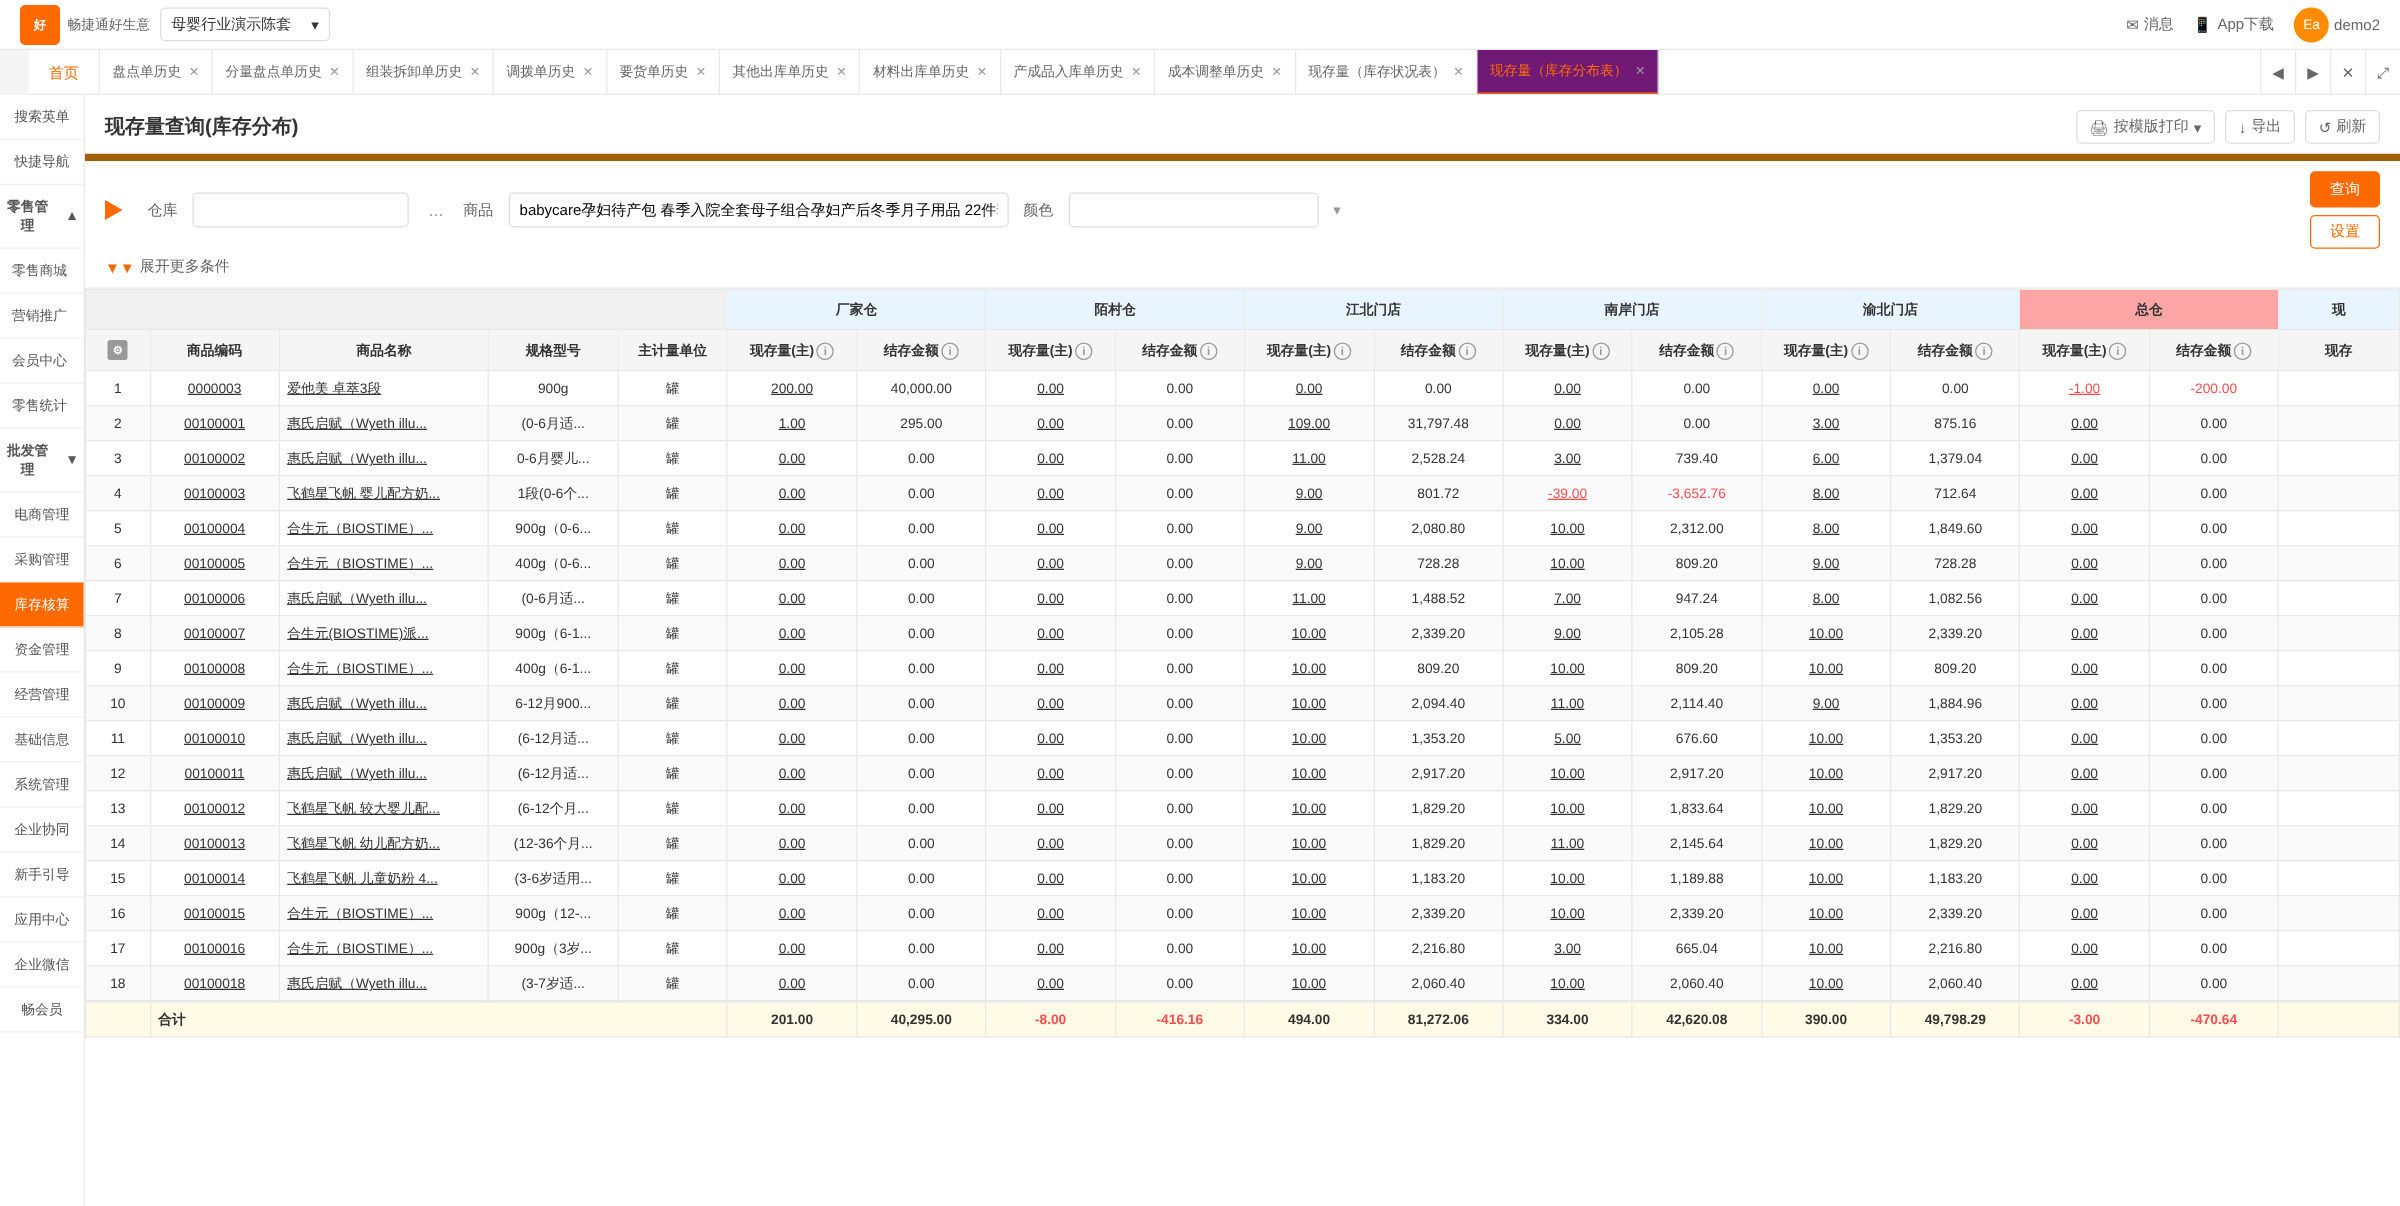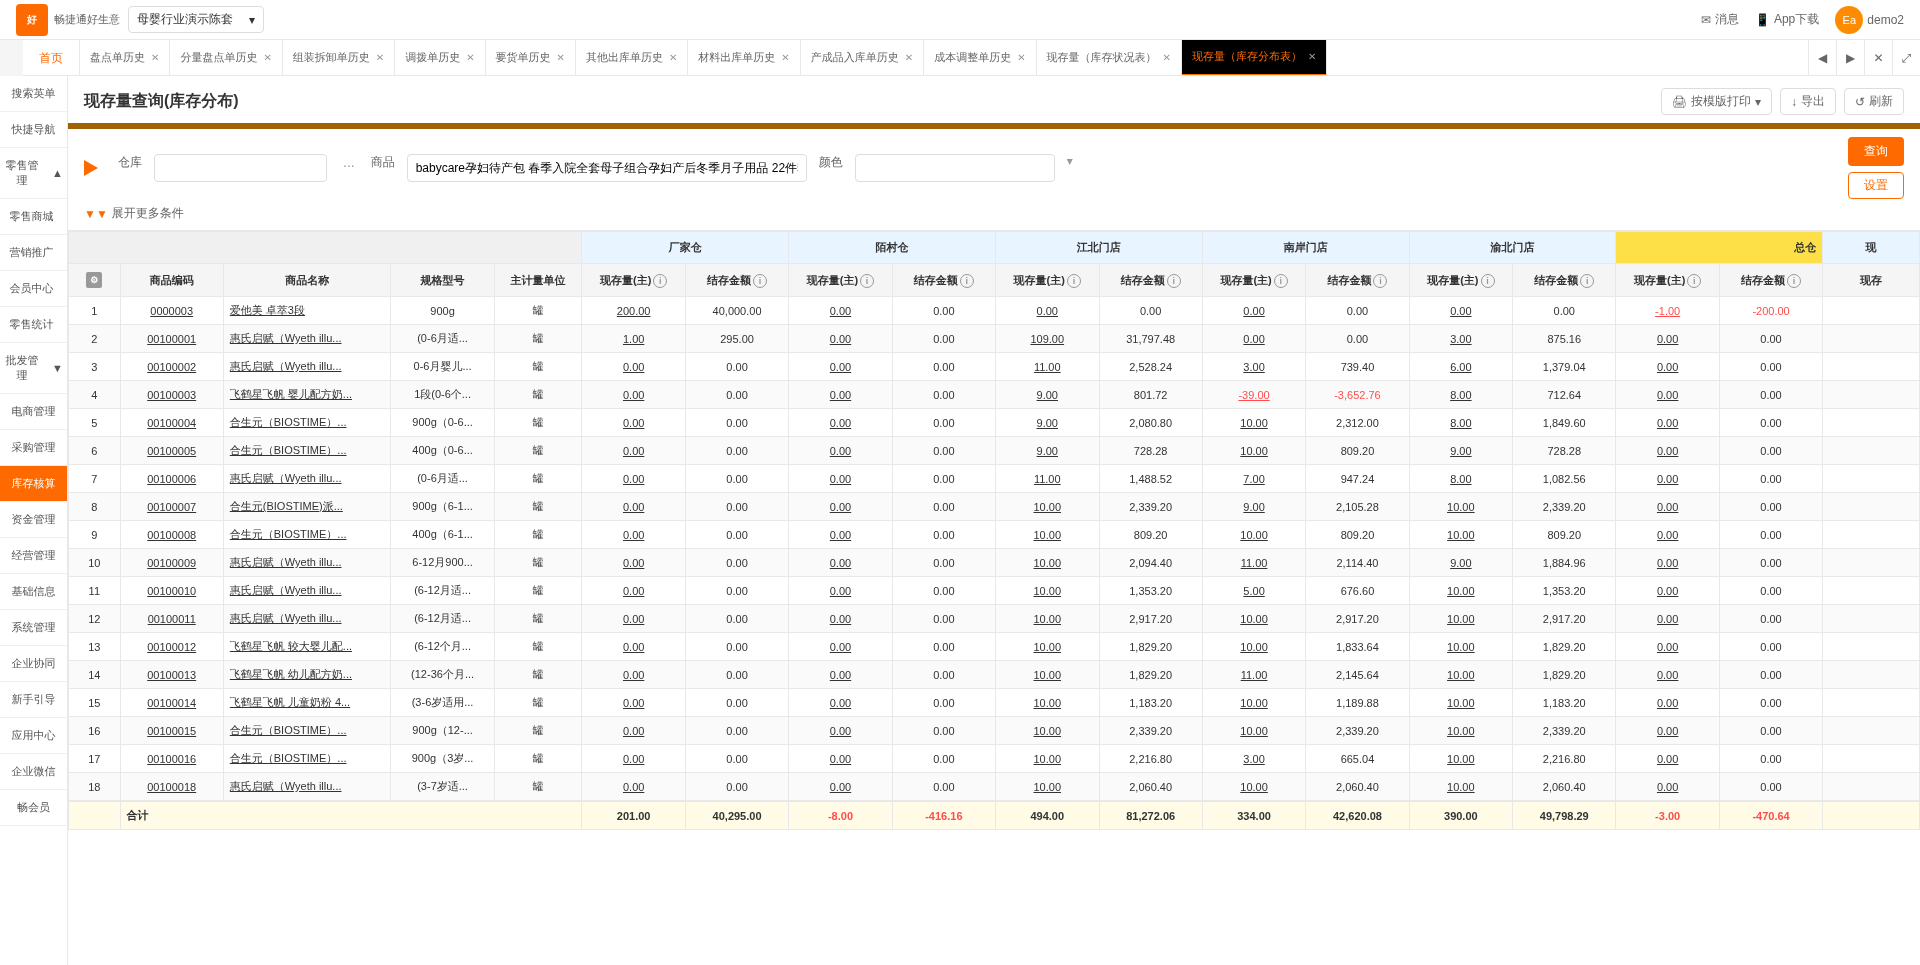--- a/index.html
+++ b/index.html
@@ -14,45 +14,45 @@
     .org-selector { display: flex; align-items: center; gap: 16px; padding: 4px 8px; border: 1px solid #ddd; border-radius: 4px; cursor: pointer; font-size: 12px; }
     .top-bar-right { display: flex; align-items: center; gap: 16px; font-size: 12px; color: #666; }
     .top-right-item { display: flex; align-items: center; gap: 4px; cursor: pointer; }
     .avatar { width: 28px; height: 28px; border-radius: 50%; background: #ff8c00; color: white; display: flex; align-items: center; justify-content: center; font-size: 11px; }
 
     
     .tab-bar { height: 36px; background: #fff; border-bottom: 1px solid #e8e8e8; display: flex; align-items: center; overflow: hidden; margin-left: 23px; }
     .tab-home { padding: 0 16px; height: 36px; line-height: 36px; color: #ff6a00; font-size: 12px; cursor: pointer; border-right: 1px solid #e8e8e8; white-space: nowrap; }
     .tabs-container { display: flex; align-items: center; flex: 1; overflow: hidden; }
     .tab-item { display: flex; align-items: center; padding: 0 10px; height: 36px; border-right: 1px solid #e8e8e8; cursor: pointer; white-space: nowrap; font-size: 11px; color: #666; flex-shrink: 0; }
-    .tab-item.active { background: #000000; color: #ff6a00; border-bottom: 2px solid #ff6a00; }
+    .tab-item.active { background: #701a75; color: #ff6a00; border-bottom: 2px solid #ff6a00; }
     .tab-item .tab-close { margin-left: 6px; color: #999; font-size: 10px; }
     .tab-nav-btn { width: 28px; height: 36px; display: flex; align-items: center; justify-content: center; cursor: pointer; border-left: 1px solid #e8e8e8; color: #666; }
 
     
     .main-layout { display: flex; height: calc(100vh - 76px); }
 
     
     .sidebar { width: 68px; background: #fff; border-right: 1px solid #e8e8e8; display: flex; flex-direction: column; overflow-y: auto; }
     .sidebar-item { padding: 10px 4px; text-align: center; cursor: pointer; font-size: 11px; color: #555; border-bottom: 1px solid #f0f0f0; }
     .sidebar-item.active { background: #ff6a00; color: white; }
-    .sidebar-item.has-arrow { display: flex; align-items: center; justify-content: center; gap: 12px; }
+    .sidebar-item.has-arrow { display: flex; align-items: center; justify-content: center; gap: 12px; font-weight: bold; }
     .sidebar-sub { padding-left: 0; }
 
     
     .content { flex: 1; overflow: hidden; display: flex; flex-direction: column; }
     .page-header { padding: 12px 16px 8px; background: #fff; border-bottom: 6px solid #a16207; display: flex; align-items: center; justify-content: space-between; }
     .page-title { font-size: 16px; font-weight: bold; color: #333; }
     .header-actions { display: flex; align-items: center; gap: 8px; }
     .btn-action { display: flex; align-items: center; gap: 4px; padding: 4px 10px; border: 1px solid #ddd; border-radius: 4px; cursor: pointer; font-size: 12px; color: #666; background: #fff; }
 
     
     .filter-area { background: #fff; padding: 8px 16px; border-bottom: 1px solid #e8e8e8; }
     .filter-row { display: flex; align-items: center; gap: 12px; margin-bottom: 6px; }
-    .filter-item { display: flex; gap: 12px; }
+    .filter-item { display: flex; align-items: center; gap: 12px; }
     .filter-label { color: #666; font-size: 12px; white-space: nowrap; }
     .filter-input { border: 1px solid #ddd; border-radius: 4px; padding: 4px 8px; font-size: 12px; height: 28px; min-width: 100px; }
     .filter-input-long { min-width: 400px; }
     .filter-expand { display: flex; align-items: center; gap: 4px; color: #666; cursor: pointer; font-size: 12px; margin-top: 4px; }
     .btn-query { background: #ff6a00; color: white; border: none; border-radius: 4px; padding: 6px 16px; cursor: pointer; font-size: 12px; }
     .btn-settings { background: #fff; color: #ff6a00; border: 1px solid #ff6a00; border-radius: 4px; padding: 4px 12px; cursor: pointer; font-size: 12px; margin-top: 2px; }
     .expand-arrow { color: #ff6a00; }
     .orange-triangle { width: 0; height: 0; border-top: 8px solid transparent; border-bottom: 8px solid transparent; border-left: 14px solid #ff6a00; display: inline-block; margin-right: 8px; cursor: pointer; }
     .three-dots { color: #999; font-size: 14px; cursor: pointer; padding: 0 4px; }
 
@@ -283,21 +283,21 @@
     <div class="table-wrapper scrollbar-custom">
       <table>
         <thead>
           <tr class="group-header">
             <th colspan="5"></th>
             <th colspan="2" style="text-align:center;background:#e8f4ff;">厂家仓</th>
             <th colspan="2" style="text-align:center;background:#e8f4ff;">陌村仓</th>
             <th colspan="2" style="text-align:center;background:#e8f4ff;">江北门店</th>
             <th colspan="2" style="text-align:center;background:#e8f4ff;">南岸门店</th>
             <th colspan="2" style="text-align:center;background:#e8f4ff;">渝北门店</th>
-            <th colspan="2" style="text-align:right;background:#fde047;">总仓</th>
+            <th colspan="2" style="text-align:center;background:#fca5a5;">总仓</th>
             <th colspan="1" style="text-align:center;background:#e8f4ff;">现</th>
           </tr>
           <tr>
             <th class="col-num">
               <div class="settings-icon">⚙</div>
             </th>
             <th class="col-code">商品编码</th>
             <th class="col-name">商品名称</th>
             <th class="col-spec">规格型号</th>
             <th class="col-unit">主计量单位</th>

